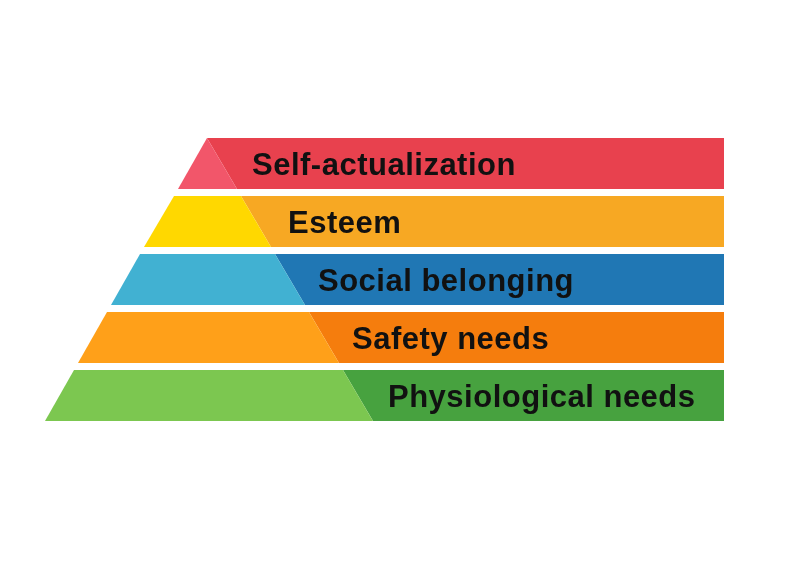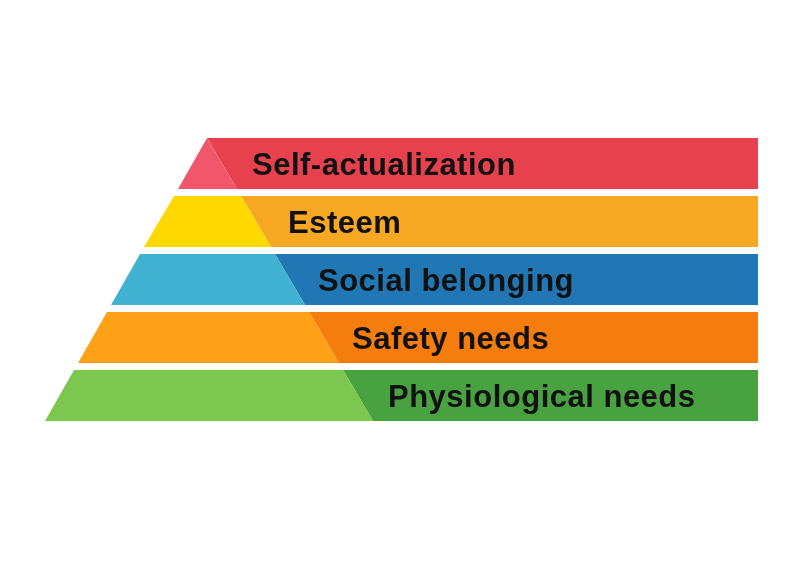--- a/index.html
+++ b/index.html
@@ -2,21 +2,21 @@
 <html><head>
 <meta charset="utf-8">
 <style>
   html, body {
     margin: 0;
     padding: 0;
     background: #ffffff;
   }
   .stage {
     position: relative;
-    width: 800px;
+    width: 724px;
     height: 564px;
     background: #ffffff;
     overflow: hidden;
   }
   svg {
     display: block;
   }
   .level-label {
     font-family: "Liberation Sans", sans-serif;
     font-weight: 700;

